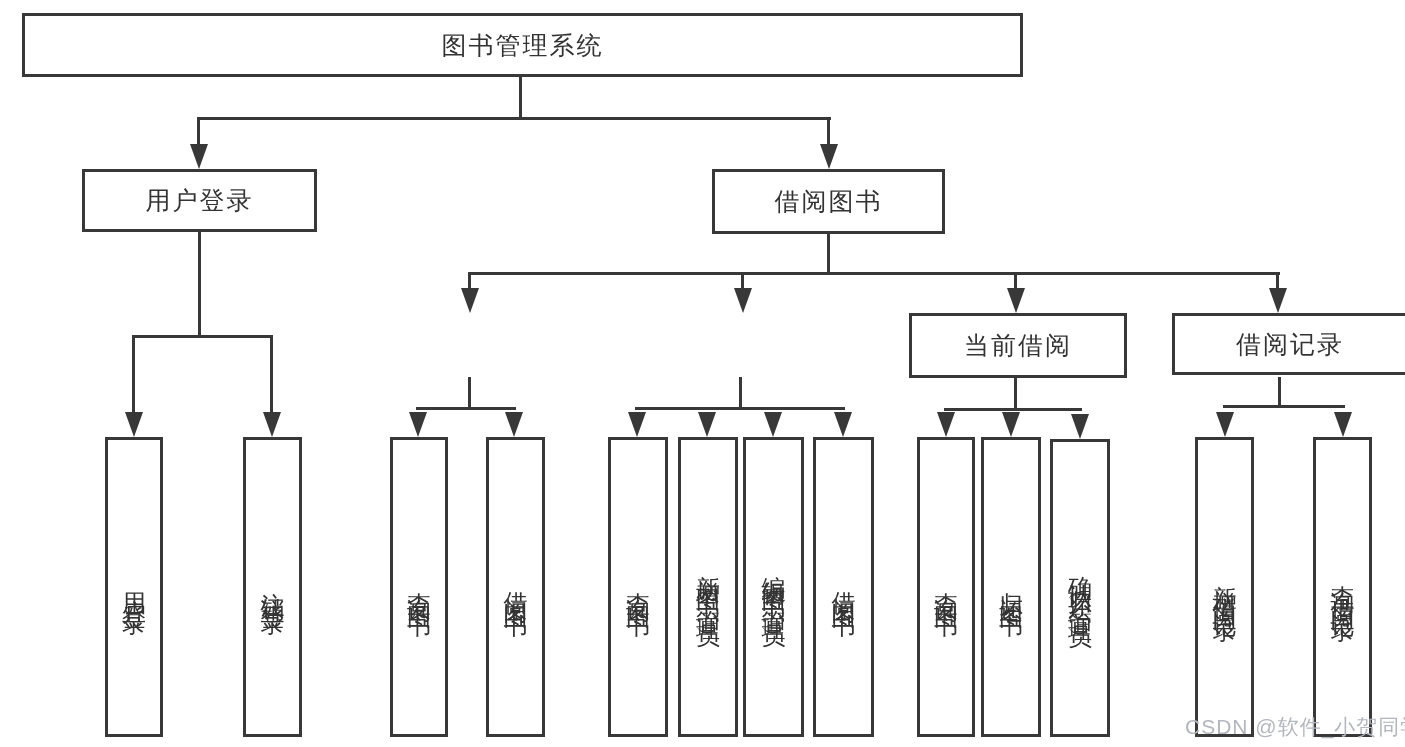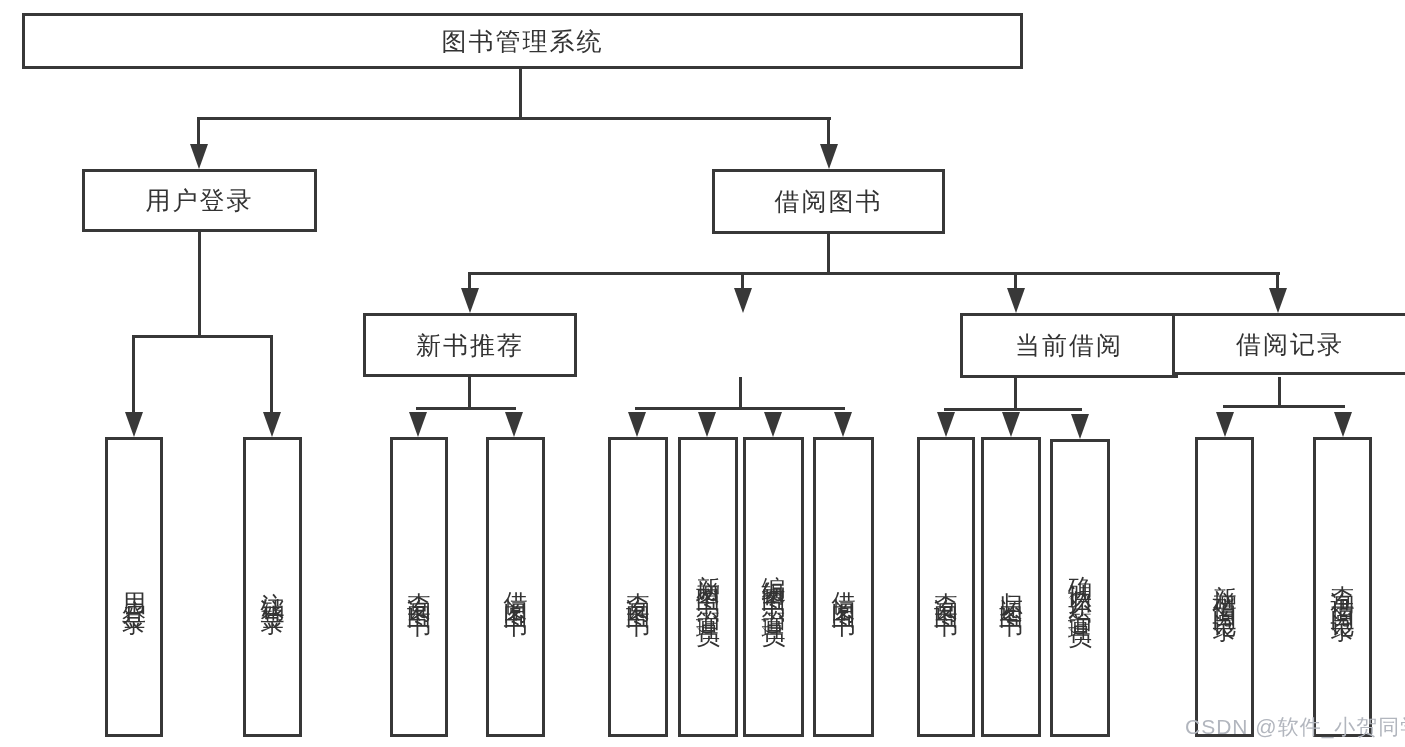--- a/index.html
+++ b/index.html
@@ -35,21 +35,21 @@
   .wm{
     position:absolute;left:1185px;top:713px;z-index:5;
     font-size:21px;letter-spacing:1px;color:var(--wm);white-space:nowrap;
   }
 </style>
 </head>
 <body>
 
 <div class="stage">
 
-  <div class="box h" style="left:22px;top:13px;width:1001px;height:56px">
+  <div class="box h" style="left:22px;top:13px;width:1001px;height:64px">
     <span>图书管理系统</span>
   </div>
 
   <div class="vline" style="left:519px;top:69px;height:48px"></div>
   <div class="hline" style="left:197px;top:117px;width:634px"></div>
   <div class="vline" style="left:197px;top:120px;height:26px"></div>
   <div class="ah" style="left:190px;top:144px"></div>
   <div class="vline" style="left:827px;top:120px;height:26px"></div>
   <div class="ah" style="left:820px;top:144px"></div>
 
@@ -71,24 +71,21 @@
   <div class="hline" style="left:468px;top:272px;width:812px"></div>
   <div class="vline" style="left:468px;top:275px;height:14px"></div>
   <div class="ah" style="left:461px;top:288px"></div>
   <div class="vline" style="left:741px;top:275px;height:14px"></div>
   <div class="ah" style="left:734px;top:288px"></div>
   <div class="vline" style="left:1014px;top:275px;height:14px"></div>
   <div class="ah" style="left:1007px;top:288px"></div>
   <div class="vline" style="left:1276px;top:275px;height:14px"></div>
   <div class="ah" style="left:1269px;top:288px"></div>
 
-  <div class="box h" style="left:363px;top:313px;width:214px;height:64px">
-    <span>新书推荐</span>
-  </div>
-  <div class="box h" style="left:960px;top:313px;width:218px;height:65px">
+  <div class="box h" style="left:909px;top:313px;width:218px;height:65px">
     <span>当前借阅</span>
   </div>
   <div class="box h" style="left:1172px;top:313px;width:236px;height:62px">
     <span>借阅记录</span>
   </div>
 
   <div class="vline" style="left:468px;top:377px;height:30px"></div>
   <div class="hline" style="left:416px;top:407px;width:100px"></div>
   <div class="ah" style="left:409px;top:412px"></div>
   <div class="ah" style="left:505px;top:412px"></div>

